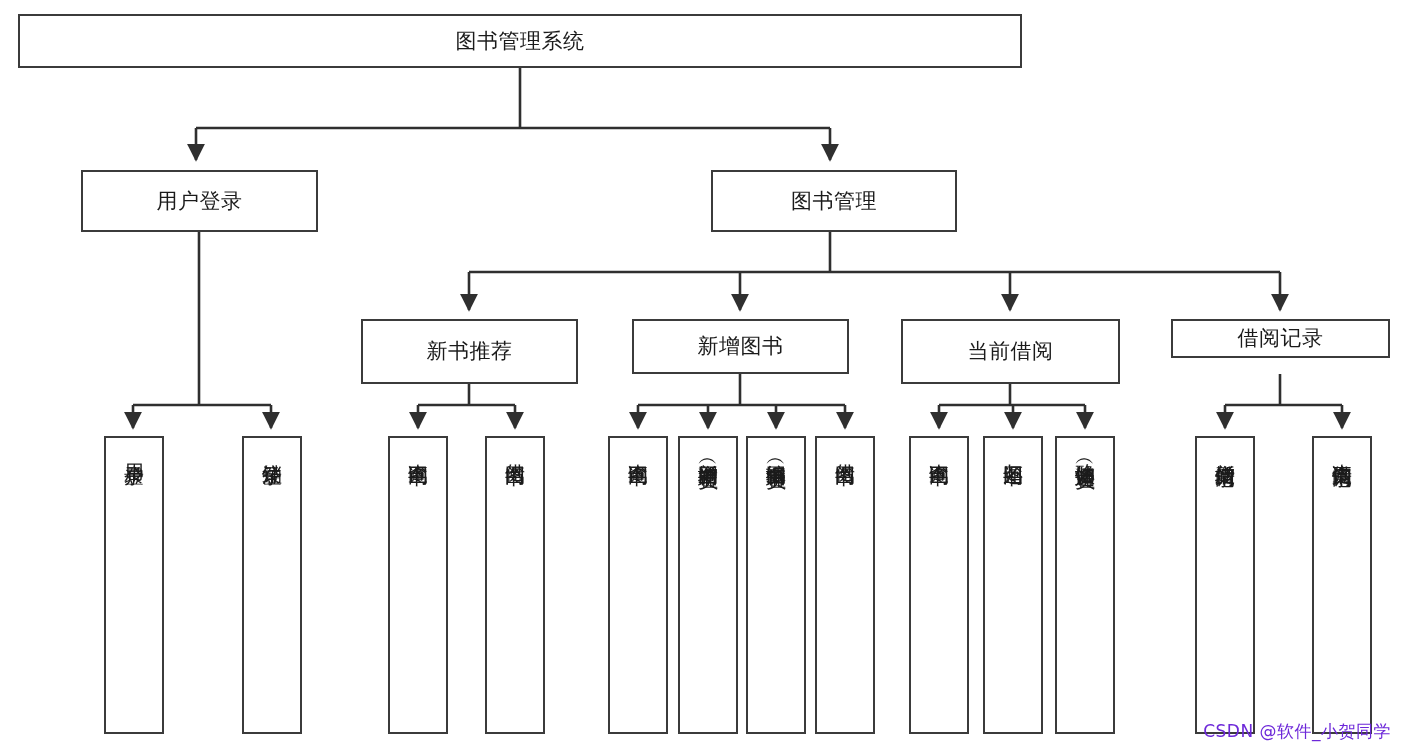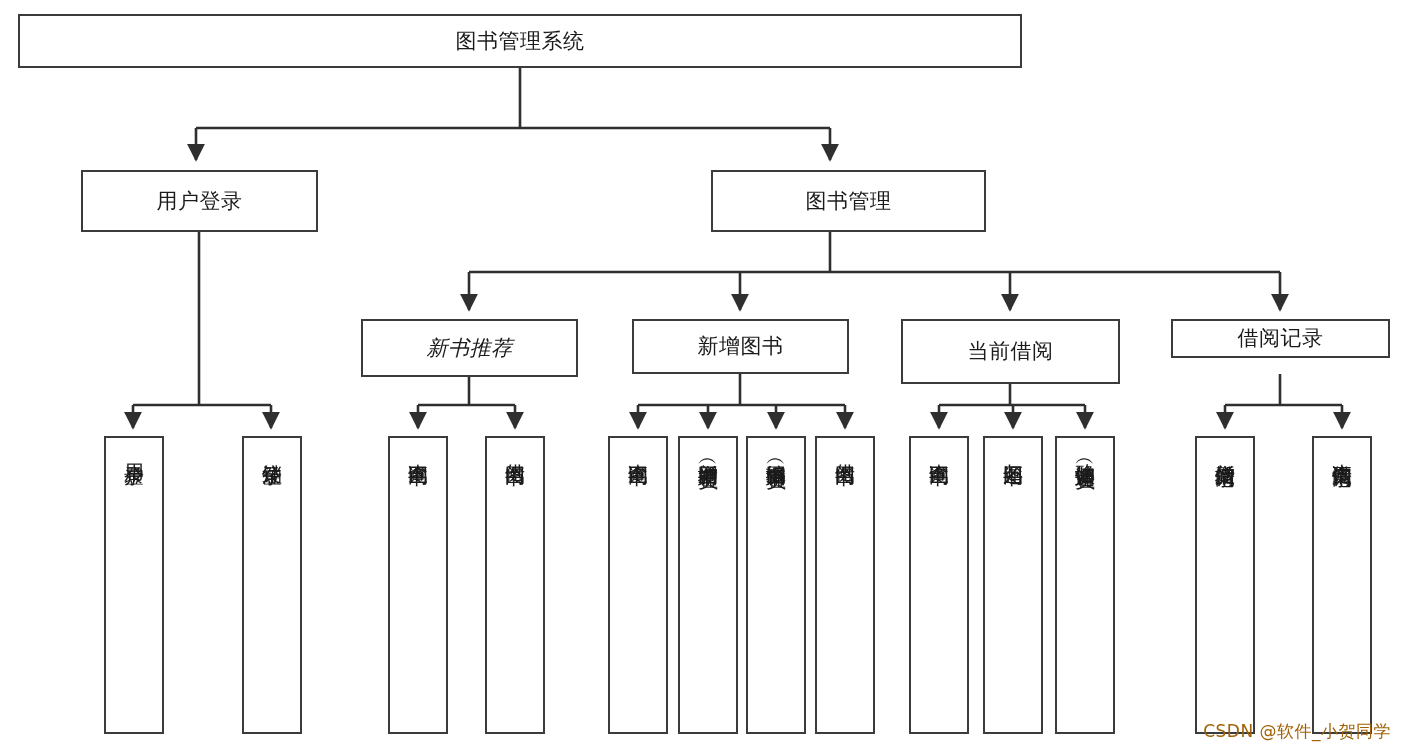--- a/index.html
+++ b/index.html
@@ -55,21 +55,21 @@
     text-orientation: upright;
     font-size: 20px;
     line-height: 1.45;
     letter-spacing: 1px;
     white-space: nowrap;
   }
   .watermark {
     position: absolute;
     right: 14px;
     bottom: 4px;
-    color: #a16207;
+    color: #6d28d9;
     font-size: 17px;
     letter-spacing: 0.5px;
     white-space: nowrap;
     z-index: 9;
   }
 </style>
 </head>
 <body>
 
 <div id="canvas">
@@ -130,25 +130,25 @@
   </svg>
 
   <div class="node horizontal" style="left:18px; top:14px; width:1004px; height:54px;">
     <span class="node-label">图书管理系统</span>
   </div>
 
   <div class="node horizontal" style="left:81px; top:170px; width:237px; height:62px;">
     <span class="node-label">用户登录</span>
   </div>
 
-  <div class="node horizontal" style="left:711px; top:170px; width:275px; height:62px;">
+  <div class="node horizontal" style="left:711px; top:170px; width:246px; height:62px;">
     <span class="node-label">图书管理</span>
   </div>
 
-  <div class="node horizontal" style="left:361px; top:319px; width:217px; height:58px;font-style:italic;">
+  <div class="node horizontal" style="left:361px; top:319px; width:217px; height:65px;">
     <span class="node-label">新书推荐</span>
   </div>
 
   <div class="node horizontal" style="left:632px; top:319px; width:217px; height:55px;">
     <span class="node-label">新增图书</span>
   </div>
 
   <div class="node horizontal" style="left:901px; top:319px; width:219px; height:65px;">
     <span class="node-label">当前借阅</span>
   </div>

